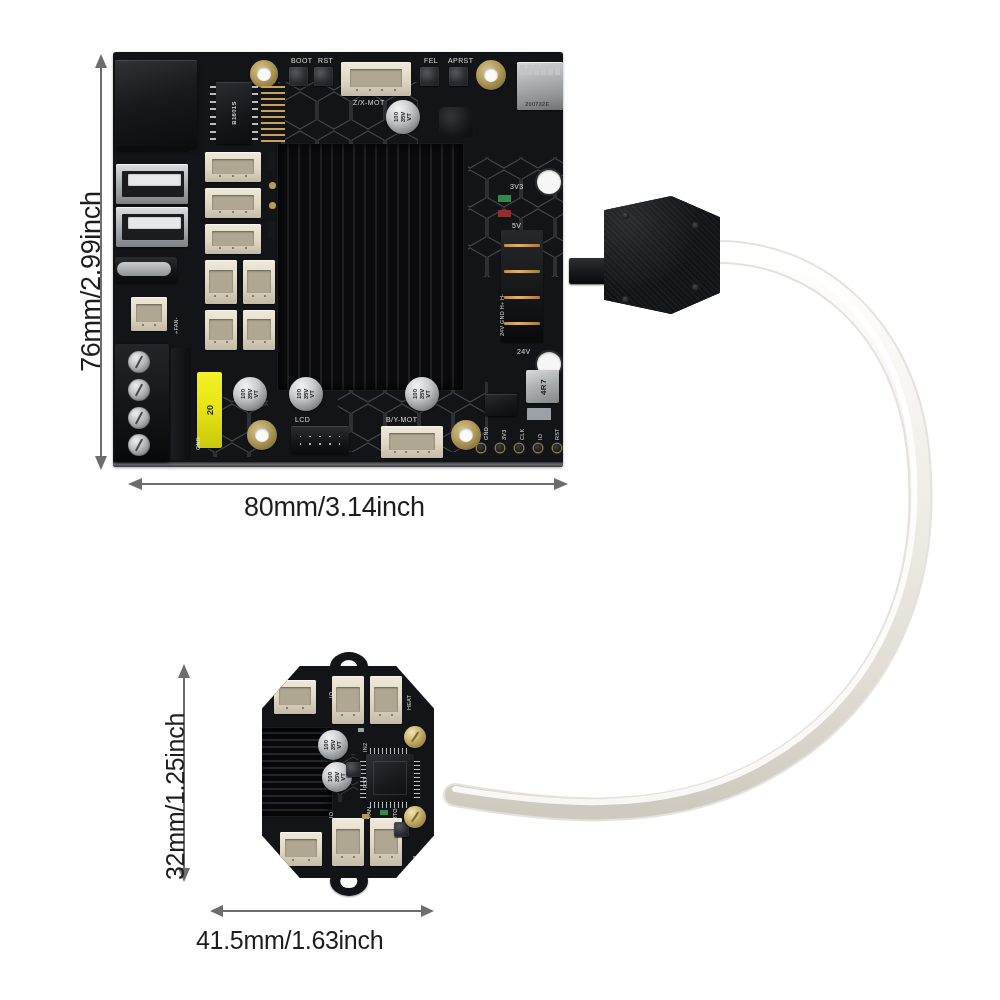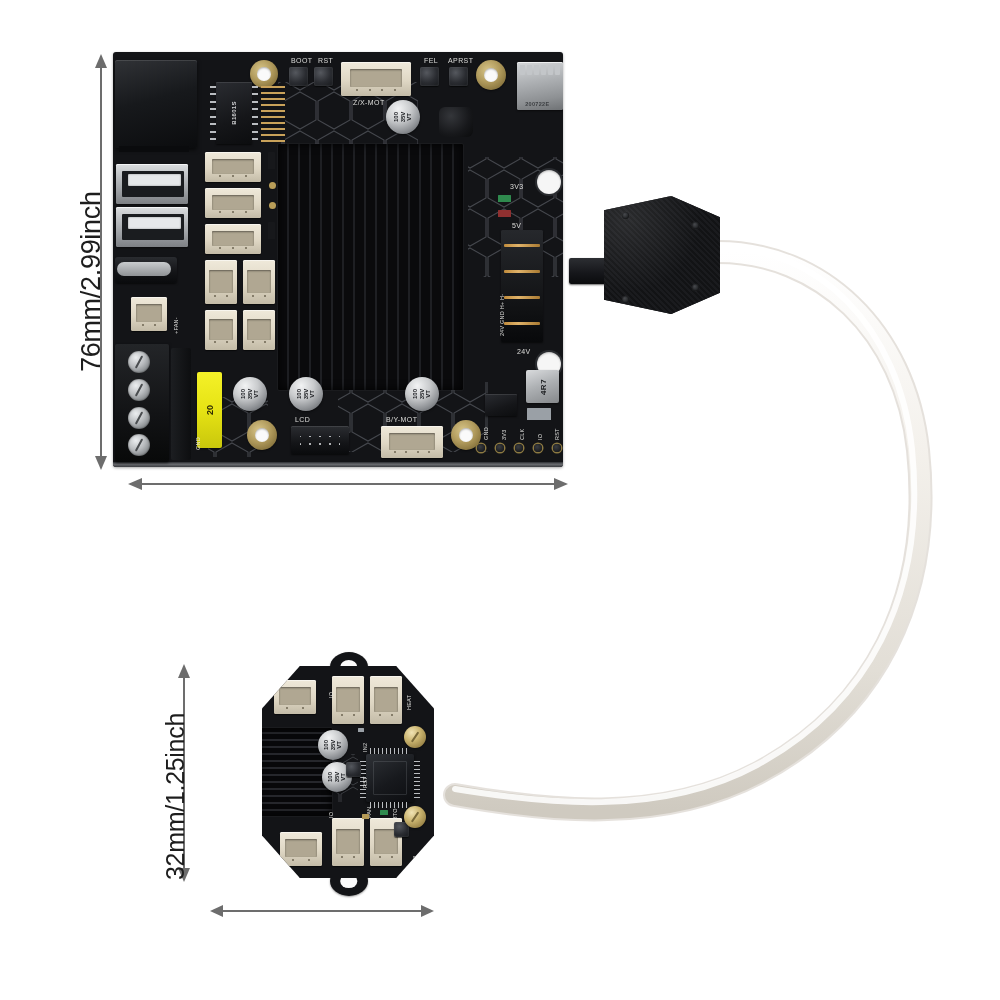--- a/index.html
+++ b/index.html
@@ -464,20 +464,21 @@
   </svg>
   <div class="dim-label vertical" style="left:76px; top:372px;">76mm/2.99inch</div>
 
   <svg class="abs" style="left:126px; top:472px; width:444px; height:24px;" viewBox="0 0 444 24" xmlns="http://www.w3.org/2000/svg">
     <g stroke="#6d6d6d" stroke-width="2" fill="none">
       <line x1="12" y1="12" x2="432" y2="12"></line>
     </g>
     <polygon points="2,12 16,6 16,18" fill="#6d6d6d"></polygon>
     <polygon points="442,12 428,6 428,18" fill="#6d6d6d"></polygon>
   </svg>
+  <div class="dim-label" style="left:244px; top:492px;">80mm/3.14inch</div>
 
   <div class="pcb" style="left:113px; top:52px; width:450px; height:415px;">
 
     <svg class="hexmesh" style="left:0; top:0; width:450px; height:415px;" viewBox="0 0 450 415" xmlns="http://www.w3.org/2000/svg">
       <defs>
         <pattern id="hexpat" width="34" height="39" patternUnits="userSpaceOnUse">
           <path d="M17 1 L33 10 L33 29 L17 38 L1 29 L1 10 Z" fill="none" stroke="#6e727a" stroke-width="1.1"></path>
         </pattern>
       </defs>
       <rect x="165" y="30" width="140" height="70" fill="url(#hexpat)"></rect>
@@ -757,20 +758,21 @@
   </svg>
   <div class="dim-label vertical small" style="left:161px; top:880px;">32mm/1.25inch</div>
 
   <svg class="abs" style="left:208px; top:900px; width:228px; height:22px;" viewBox="0 0 228 22" xmlns="http://www.w3.org/2000/svg">
     <g stroke="#6d6d6d" stroke-width="2" fill="none">
       <line x1="11" y1="11" x2="217" y2="11"></line>
     </g>
     <polygon points="2,11 15,5 15,17" fill="#6d6d6d"></polygon>
     <polygon points="226,11 213,5 213,17" fill="#6d6d6d"></polygon>
   </svg>
+  <div class="dim-label small" style="left:196px; top:926px;">41.5mm/1.63inch</div>
 
   <div class="ear" style="left:330px; top:652px; width:38px; height:30px;"></div>
 
   <div class="ear" style="left:330px; top:866px; width:38px; height:30px;"></div>
 
   <div class="octboard" style="left:262px; top:666px; width:172px; height:212px;">
 
     <svg class="hexmesh" style="left:0; top:0; width:172px; height:212px;" viewBox="0 0 172 212" xmlns="http://www.w3.org/2000/svg">
       <defs>
         <pattern id="hexpat2" width="26" height="30" patternUnits="userSpaceOnUse">

